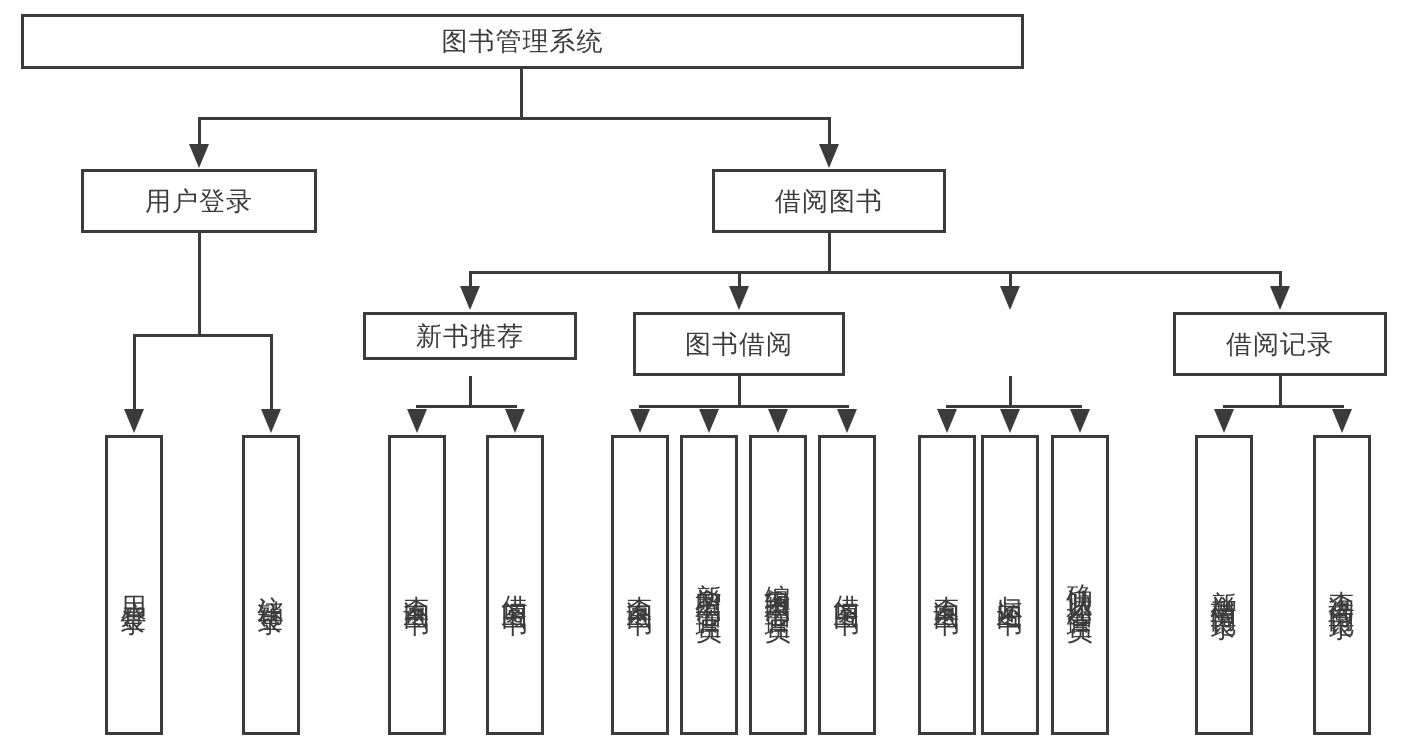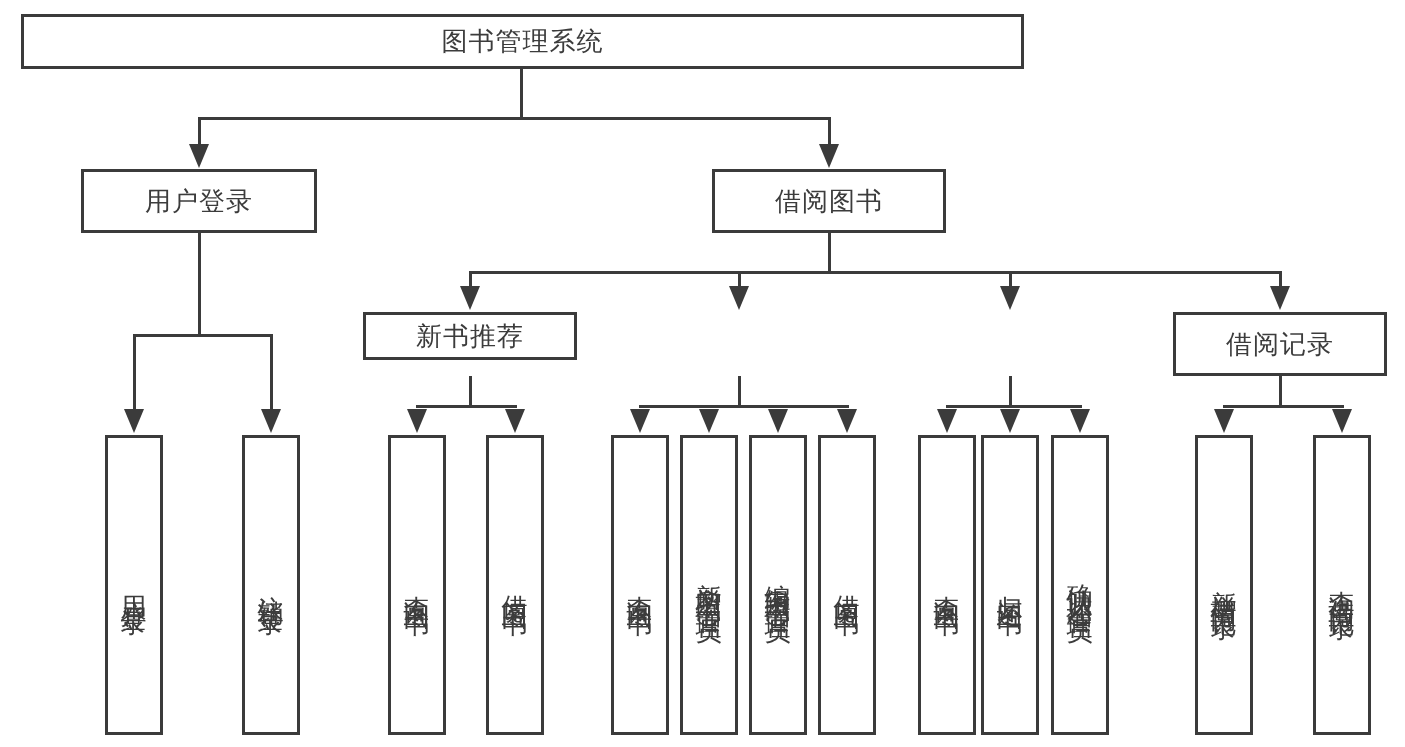--- a/index.html
+++ b/index.html
@@ -77,20 +77,21 @@
   <div class="hline" style="left:1223px; top:405px; width:121px;"></div>
   <div class="arrow" style="left:1214px; top:409px;"></div>
   <div class="arrow" style="left:1332px; top:409px;"></div>
 
   <div class="box" style="left:21px; top:14px; width:1003px; height:55px;">图书管理系统</div>
 
   <div class="box" style="left:81px; top:169px; width:236px; height:64px;">用户登录</div>
   <div class="box" style="left:712px; top:169px; width:234px; height:64px;">借阅图书</div>
 
   <div class="box" style="left:363px; top:312px; width:214px; height:48px;">新书推荐</div>
+  <div class="box" style="left:633px; top:312px; width:212px; height:64px;">图书借阅</div>
   <div class="box" style="left:1173px; top:312px; width:214px; height:64px;">借阅记录</div>
 
   <div class="box vbox" style="left:105px;  top:435px; width:58px; height:300px;">用户登录</div>
   <div class="box vbox" style="left:242px;  top:435px; width:58px; height:300px;">注销登录</div>
 
   <div class="box vbox" style="left:388px;  top:435px; width:58px; height:300px;">查询图书</div>
   <div class="box vbox" style="left:486px;  top:435px; width:58px; height:300px;">借阅图书</div>
 
   <div class="box vbox" style="left:611px;  top:435px; width:58px; height:300px;">查询图书</div>
   <div class="box vbox" style="left:680px;  top:435px; width:58px; height:300px;">新增图书（管理员）</div>

